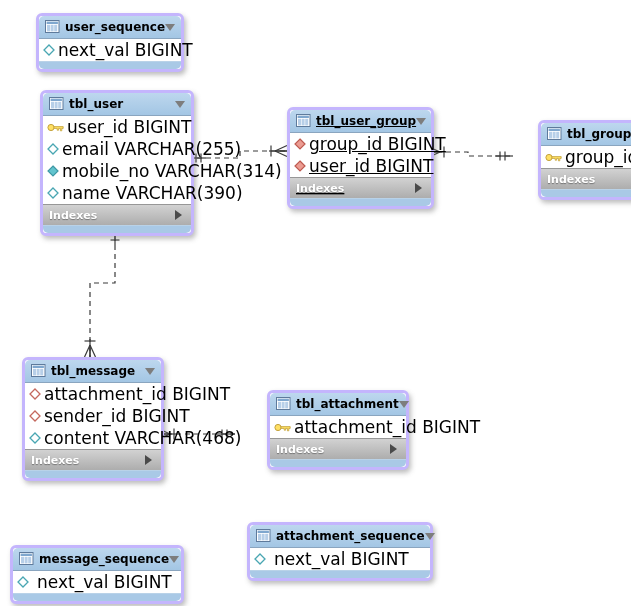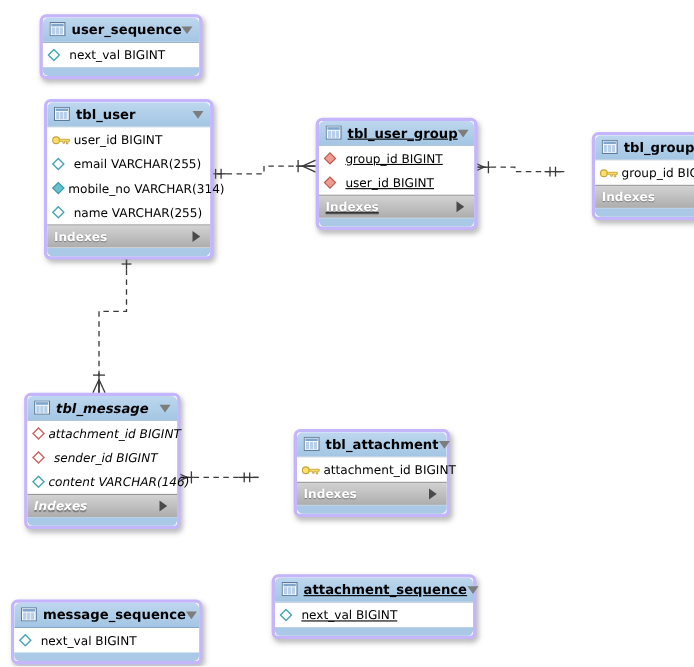--- a/index.html
+++ b/index.html
@@ -9,21 +9,21 @@
   .table{position:absolute;z-index:2;border:3px solid #c4b5fd;border-radius:6px;
          background:#ffffff;box-shadow:2px 3px 5px rgba(110,110,110,0.45);}
   .hdr{display:flex;align-items:center;height:22px;
        background:linear-gradient(#bdd7ee,#a3c6e4);
        border-bottom:1px solid #8aa5bf;border-radius:5px 5px 0 0;padding:0 4px 0 6px;}
   .hdr .title{font-size:12px;font-weight:bold;color:#000;margin-left:5px;white-space:nowrap;}
   .tri{width:0;height:0;border-left:5.5px solid transparent;border-right:5.5px solid transparent;
        border-top:7px solid #7d7d7d;margin-left:auto;margin-right:2px;}
   .body{background:#ffffff;}
   .row{display:flex;align-items:center;height:22px;padding-left:4px;white-space:nowrap;}
-  .row .ctext{font-size:11px;color:#000;margin-left:3px;}
+  .row .ctext{font-size:17px;color:#000;margin-left:3px;}
   .cicon{display:inline-flex;width:17px;justify-content:flex-start;align-items:center;}
   .ftr{position:relative;display:flex;align-items:center;height:20px;
        background:linear-gradient(#d2d2d2,#adadad);border-top:1px solid #979797;padding-left:6px;}
   .ftr .flabel{font-size:11px;font-weight:bold;color:#ffffff;text-shadow:0 1px 1px rgba(90,90,90,0.7);}
   .arr{position:absolute;right:9px;top:5px;width:0;height:0;
        border-top:5px solid transparent;border-bottom:5px solid transparent;border-left:7px solid #4a4a4a;}
   .bbar{height:7px;background:#a9c9e6;border-top:1px solid #b9d2e8;border-radius:0 0 5px 5px;}
 </style>
 </head>
 <body>
@@ -136,21 +136,21 @@
             </svg>
           </span>
           <span class="ctext">mobile_no VARCHAR(314)</span>
         </div>
         <div class="row">
           <span class="cicon">
             <svg width="12" height="12" viewBox="0 0 12 12">
               <polygon points="6,1 11,6 6,11 1,6" fill="#fdfefe" stroke="#48a6b2" stroke-width="1.3"></polygon>
             </svg>
           </span>
-          <span class="ctext">name VARCHAR(255)</span>
+          <span class="ctext">name VARCHAR(390)</span>
         </div>
       </div>
       <div class="ftr">
         <span class="flabel">Indexes</span>
         <span class="arr"></span>
       </div>
       <div class="bbar"></div>
     </div>
     <div class="table" style="left: 287px; top: 107px; width: 141px; text-decoration: underline;">
       <div class="hdr">
@@ -210,21 +210,21 @@
           </span>
           <span class="ctext">group_id BIGINT</span>
         </div>
       </div>
       <div class="ftr">
         <span class="flabel">Indexes</span>
         <span class="arr"></span>
       </div>
       <div class="bbar"></div>
     </div>
-    <div class="table" style="left: 22px; top: 357px; width: 136px; font-style: italic;">
+    <div class="table" style="left: 22px; top: 357px; width: 136px;">
       <div class="hdr">
         <span class="ticon"><svg width="15" height="13" viewBox="0 0 15 13">
             <rect x="0.5" y="0.5" width="13.5" height="12" fill="#ffffff" stroke="#5e7a9b"></rect>
             <rect x="1.6" y="1.6" width="11.3" height="2.4" fill="#7fa7ce"></rect>
             <rect x="2" y="4.8" width="3" height="6.6" fill="#b7cfe8"></rect>
             <rect x="5.6" y="4.8" width="3" height="6.6" fill="#b7cfe8"></rect>
             <rect x="9.2" y="4.8" width="3" height="6.6" fill="#b7cfe8"></rect>
           </svg></span>
         <span class="title">tbl_message</span>
         <span class="tri"></span>
@@ -245,21 +245,21 @@
             </svg>
           </span>
           <span class="ctext">sender_id BIGINT</span>
         </div>
         <div class="row">
           <span class="cicon">
             <svg width="12" height="12" viewBox="0 0 12 12">
               <polygon points="6,1 11,6 6,11 1,6" fill="#fdfefe" stroke="#48a6b2" stroke-width="1.3"></polygon>
             </svg>
           </span>
-          <span class="ctext">content VARCHAR(146)</span>
+          <span class="ctext">content VARCHAR(468)</span>
         </div>
       </div>
       <div class="ftr">
         <span class="flabel">Indexes</span>
         <span class="arr"></span>
       </div>
       <div class="bbar"></div>
     </div>
     <div class="table" style="left: 235px; top: 390px; width: 136px; margin-left: 32px;">
       <div class="hdr">
@@ -283,21 +283,21 @@
           </span>
           <span class="ctext">attachment_id BIGINT</span>
         </div>
       </div>
       <div class="ftr">
         <span class="flabel">Indexes</span>
         <span class="arr"></span>
       </div>
       <div class="bbar"></div>
     </div>
-    <div class="table" style="left: 247px; top: 522px; width: 180px; text-decoration: underline;">
+    <div class="table" style="left: 247px; top: 522px; width: 180px;">
       <div class="hdr">
         <span class="ticon"><svg width="15" height="13" viewBox="0 0 15 13">
             <rect x="0.5" y="0.5" width="13.5" height="12" fill="#ffffff" stroke="#5e7a9b"></rect>
             <rect x="1.6" y="1.6" width="11.3" height="2.4" fill="#7fa7ce"></rect>
             <rect x="2" y="4.8" width="3" height="6.6" fill="#b7cfe8"></rect>
             <rect x="5.6" y="4.8" width="3" height="6.6" fill="#b7cfe8"></rect>
             <rect x="9.2" y="4.8" width="3" height="6.6" fill="#b7cfe8"></rect>
           </svg></span>
         <span class="title">attachment_sequence</span>
         <span class="tri"></span>

